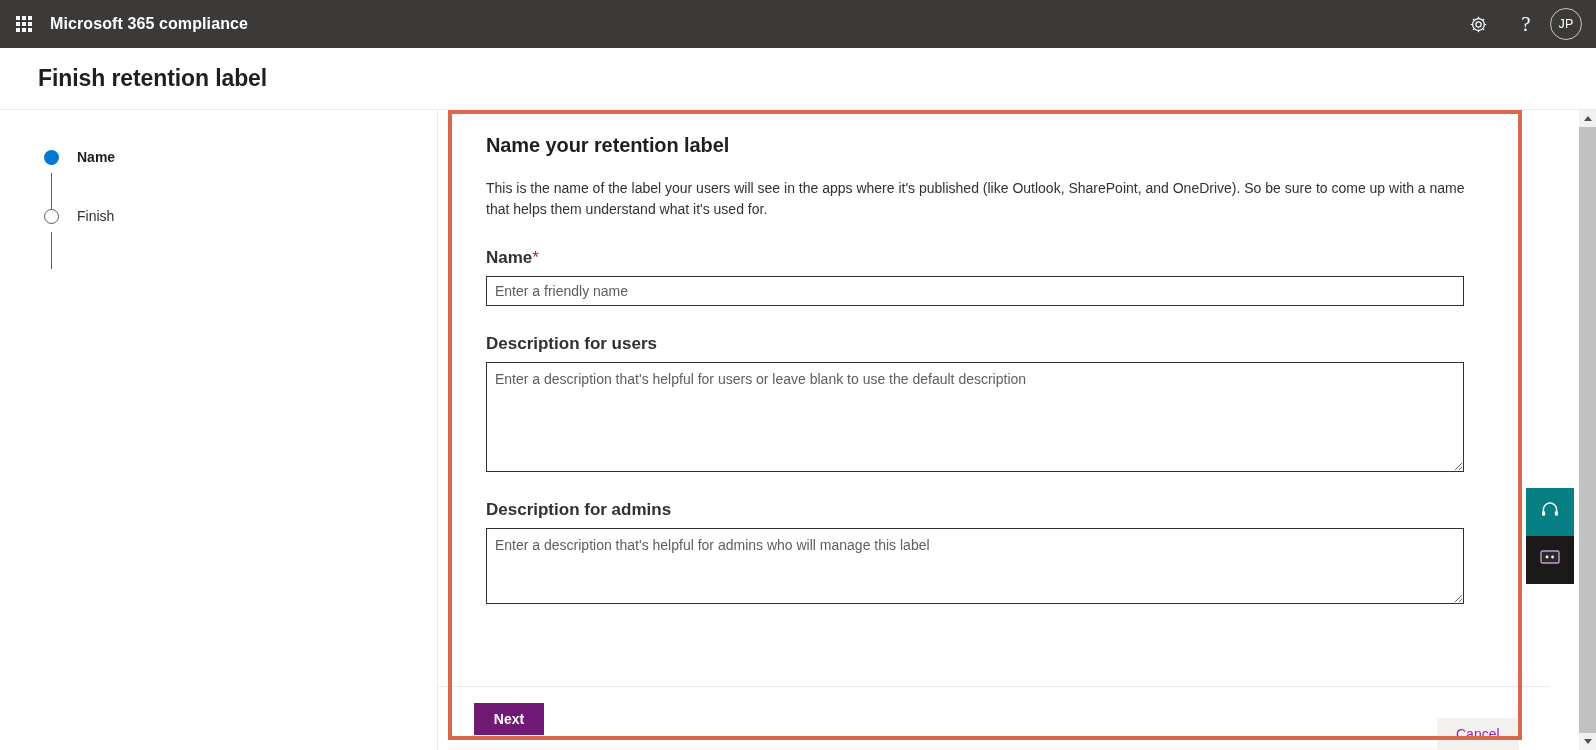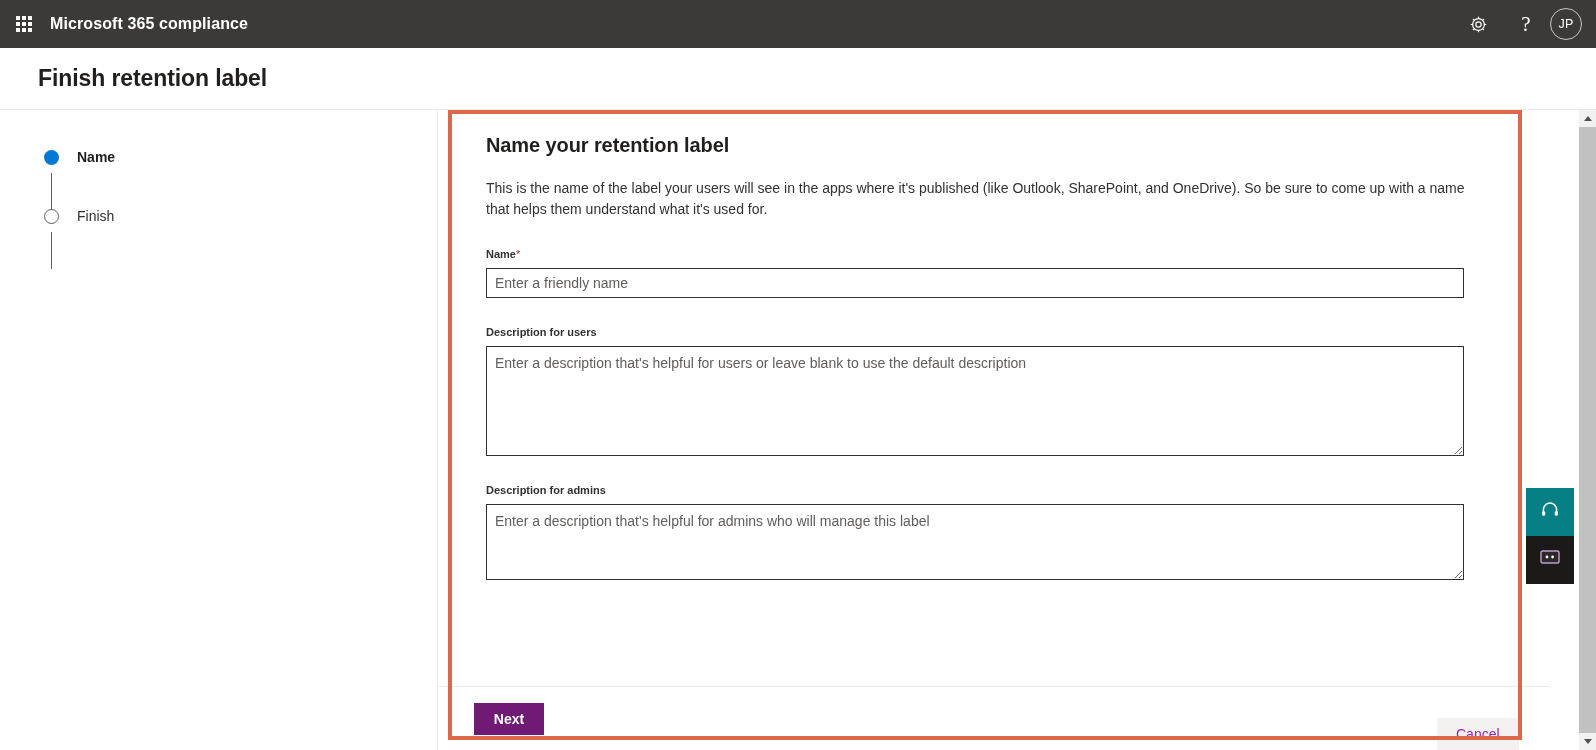--- a/index.html
+++ b/index.html
@@ -195,21 +195,21 @@
   }
   .form-intro {
     margin-top: 21px;
     font-size: 14px;
     line-height: 21px;
     color: #323130;
     max-width: 982px;
   }
   .field-block { margin-top: 28px; }
   .field-label {
-    font-size: 11px;
+    font-size: 17px;
     font-weight: 700;
     color: #323130;
     margin-bottom: 8px;
     display: block;
   }
   .req { color: #a4262c; font-weight: 400; }
 
   .txt-input {
     width: 978px;
     height: 30px;

